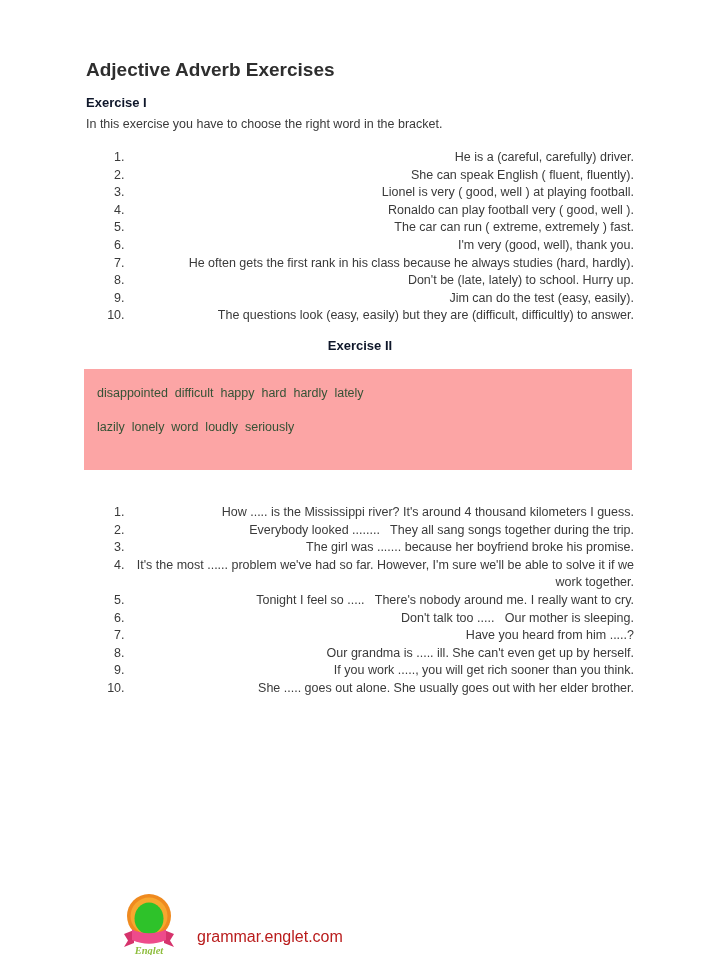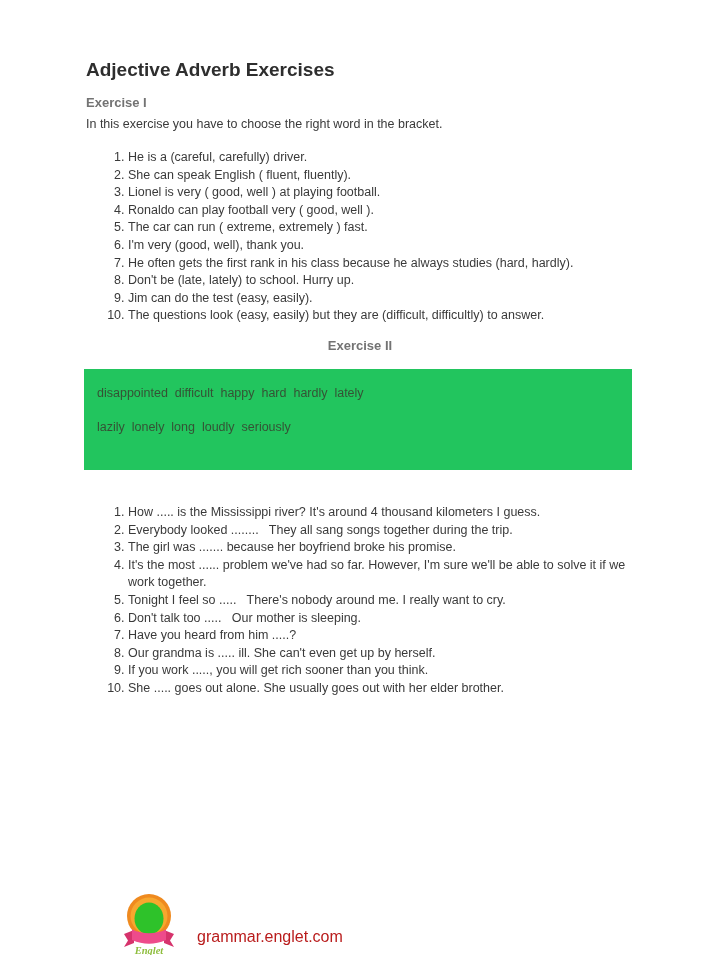--- a/index.html
+++ b/index.html
@@ -20,49 +20,50 @@
     margin: 62px 0 0 0;
     font-size: 19px;
     line-height: 16px;
     font-weight: bold;
     color: #2e2e2e;
   }
   .section-heading {
     font-size: 13px;
     line-height: 15px;
     font-weight: bold;
-    color: #737373;
+    color: #0f172a;
     margin: 0;
   }
   .ex1-heading { margin-top: 17px; }
   .ex2-heading { margin-top: 13px; text-align: center; }
   .instruction {
     font-size: 12.5px;
     line-height: 16px;
     margin: 0;
   }
   .ex1-instruction { margin-top: 6px; }
   .ex2-instruction { margin-top: 18px; }
   ol.exercise-list {
     margin: 0;
     padding: 0 0 0 42px;
+    text-align: right;
   }
   ol.ex1-list { margin-top: 17px; }
   ol.ex2-list { margin-top: 34px; }
   ol.exercise-list li {
     font-size: 12.5px;
     line-height: 17.6px;
     white-space: pre-wrap;
   }
   .word-box {
     margin-top: 16px;
     margin-left: -2px;
     width: 548px;
     height: 101px;
-    background: #22c55e;
+    background: #fca5a5;
     box-sizing: border-box;
     padding: 17px 10px 0 13px;
   }
   .word-line {
     font-size: 12.5px;
     line-height: 15px;
     color: #355235;
     white-space: pre-wrap;
     margin: 0;
   }
@@ -102,21 +103,21 @@
     <li>He often gets the first rank in his class because he always studies (hard, hardly).</li>
     <li>Don't be (late, lately) to school. Hurry up.</li>
     <li>Jim can do the test (easy, easily).</li>
     <li>The questions look (easy, easily) but they are (difficult, difficultly) to answer.</li>
   </ol>
 
   <h2 class="section-heading ex2-heading">Exercise II</h2>
 
   <div class="word-box">
     <p class="word-line">disappointed  difficult  happy  hard  hardly  lately</p>
-    <p class="word-line word-line-2">lazily  lonely  long  loudly  seriously</p>
+    <p class="word-line word-line-2">lazily  lonely  word  loudly  seriously</p>
   </div>
 
   <ol class="exercise-list ex2-list">
     <li>How ..... is the Mississippi river? It's around 4 thousand kilometers I guess.</li>
     <li>Everybody looked ........   They all sang songs together during the trip.</li>
     <li>The girl was ....... because her boyfriend broke his promise.</li>
     <li>It's the most ...... problem we've had so far. However, I'm sure we'll be able to solve it if we work together.</li>
     <li>Tonight I feel so .....   There's nobody around me. I really want to cry.</li>
     <li>Don't talk too .....   Our mother is sleeping.</li>
     <li>Have you heard from him .....?</li>

